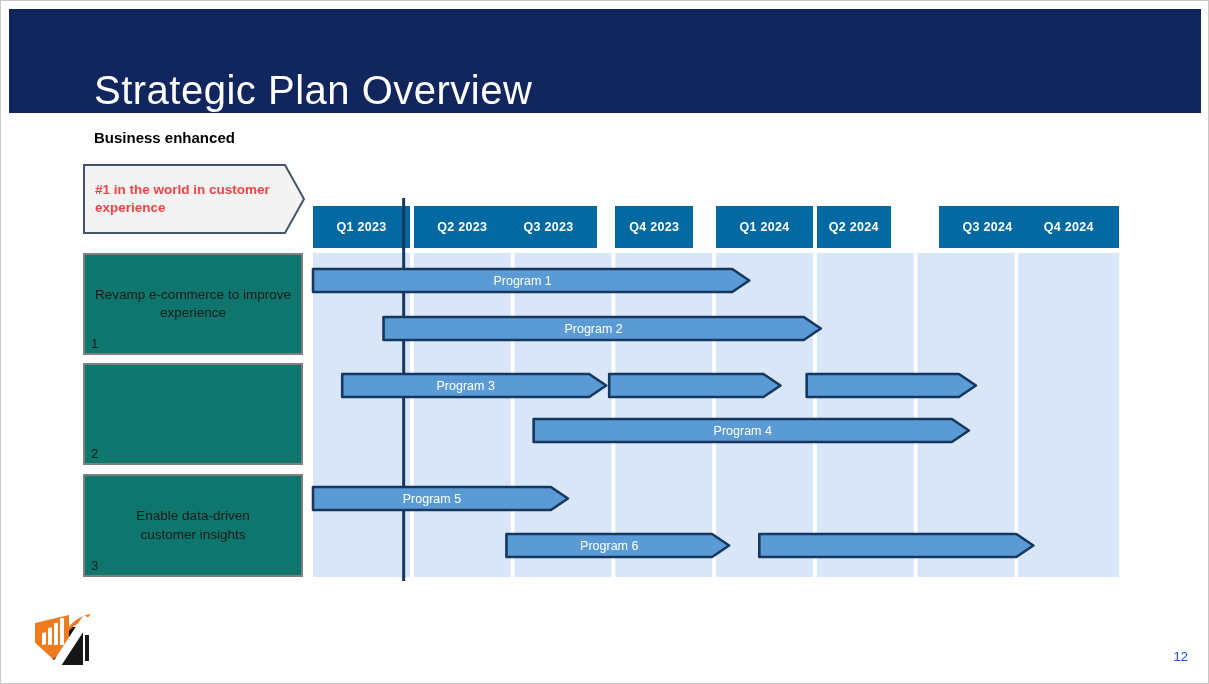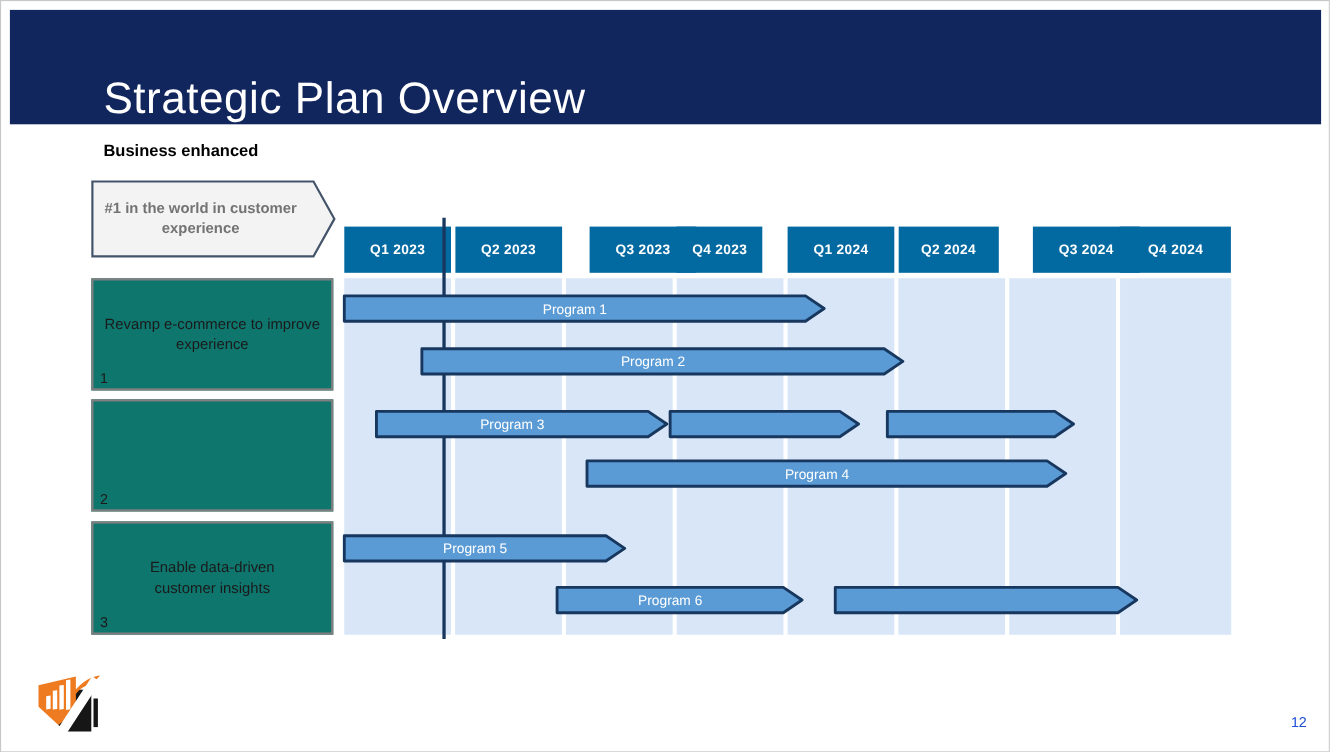--- a/index.html
+++ b/index.html
@@ -49,24 +49,23 @@
   }
   .chevron svg { position: absolute; left: 0; top: 0; overflow: visible; }
   .chevron .chev-text {
     position: absolute;
     left: 12px; top: 0;
     width: 185px; height: 100%;
     display: flex;
     align-items: center;
     font-size: 13.5px;
     font-weight: 700;
-    color: #737373;
+    color: #ef4444;
     white-space: pre-line;
     line-height: 1.35;
-    text-align: center;
   }
 
   
   .obj-box {
     position: absolute;
     left: 82px;
     width: 220px;
     background: #0f766e;
     border: 2px solid #7f7f7f;
     display: flex;
@@ -155,24 +154,24 @@
       <div class="obj-box" style="top: 473px; height: 103px;">
         <div class="obj-text">Enable data-driven
 customer insights</div>
         <div class="obj-num">3</div>
       </div>
     </div>
 
   <div id="gantt-headers">
       <div class="qcell" style="left: 312px; width: 97px;">Q1 2023</div>
       <div class="qcell" style="left: 412.75px; width: 97px;">Q2 2023</div>
-      <div class="qcell" style="left: 535px; width: 97px;">Q3 2023</div>
+      <div class="qcell" style="left: 499px; width: 97px;">Q3 2023</div>
       <div class="qcell" style="left: 614.25px; width: 78px;">Q4 2023</div>
       <div class="qcell" style="left: 715px; width: 97px;">Q1 2024</div>
-      <div class="qcell" style="left: 815.75px; width: 91px;">Q2 2024</div>
+      <div class="qcell" style="left: 815.75px; width: 74px;">Q2 2024</div>
       <div class="qcell" style="left: 938px; width: 97px;">Q3 2024</div>
       <div class="qcell" style="left: 1017.25px; width: 101px;">Q4 2024</div>
     </div>
 
   <svg id="gantt-svg" width="806" height="383" viewBox="0 0 806 383">
       <rect x="0" y="55" width="97" height="324" fill="#d8e6f8"></rect>
       <rect x="100.75" y="55" width="97" height="324" fill="#d8e6f8"></rect>
       <rect x="201.5" y="55" width="97" height="324" fill="#d8e6f8"></rect>
       <rect x="302.25" y="55" width="97" height="324" fill="#d8e6f8"></rect>
       <rect x="403" y="55" width="97" height="324" fill="#d8e6f8"></rect>

